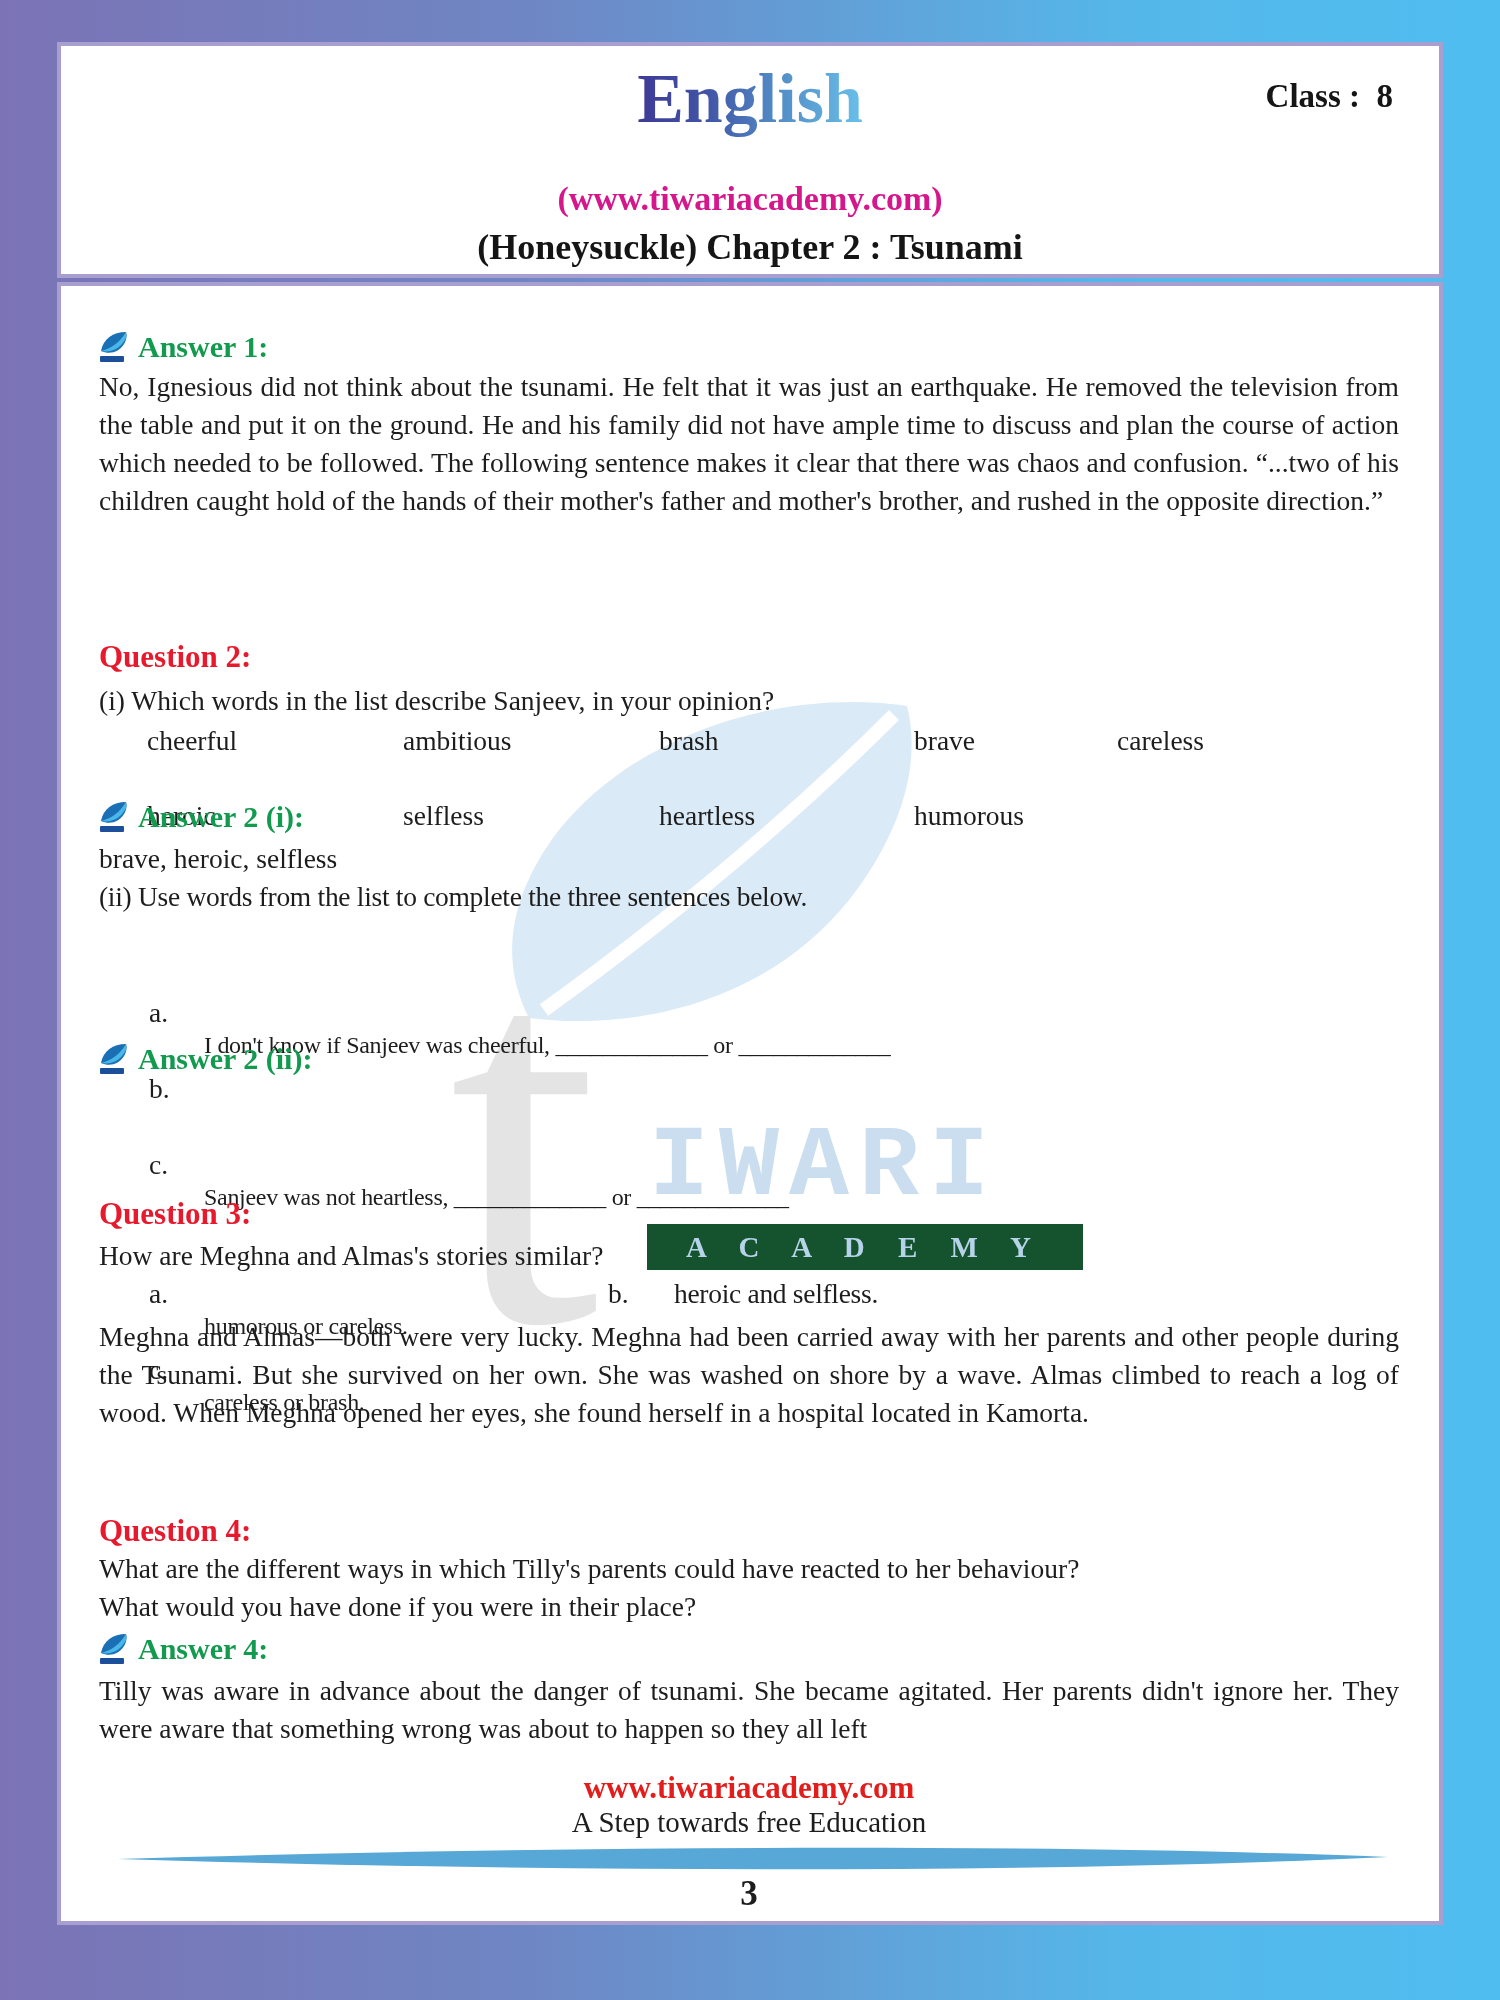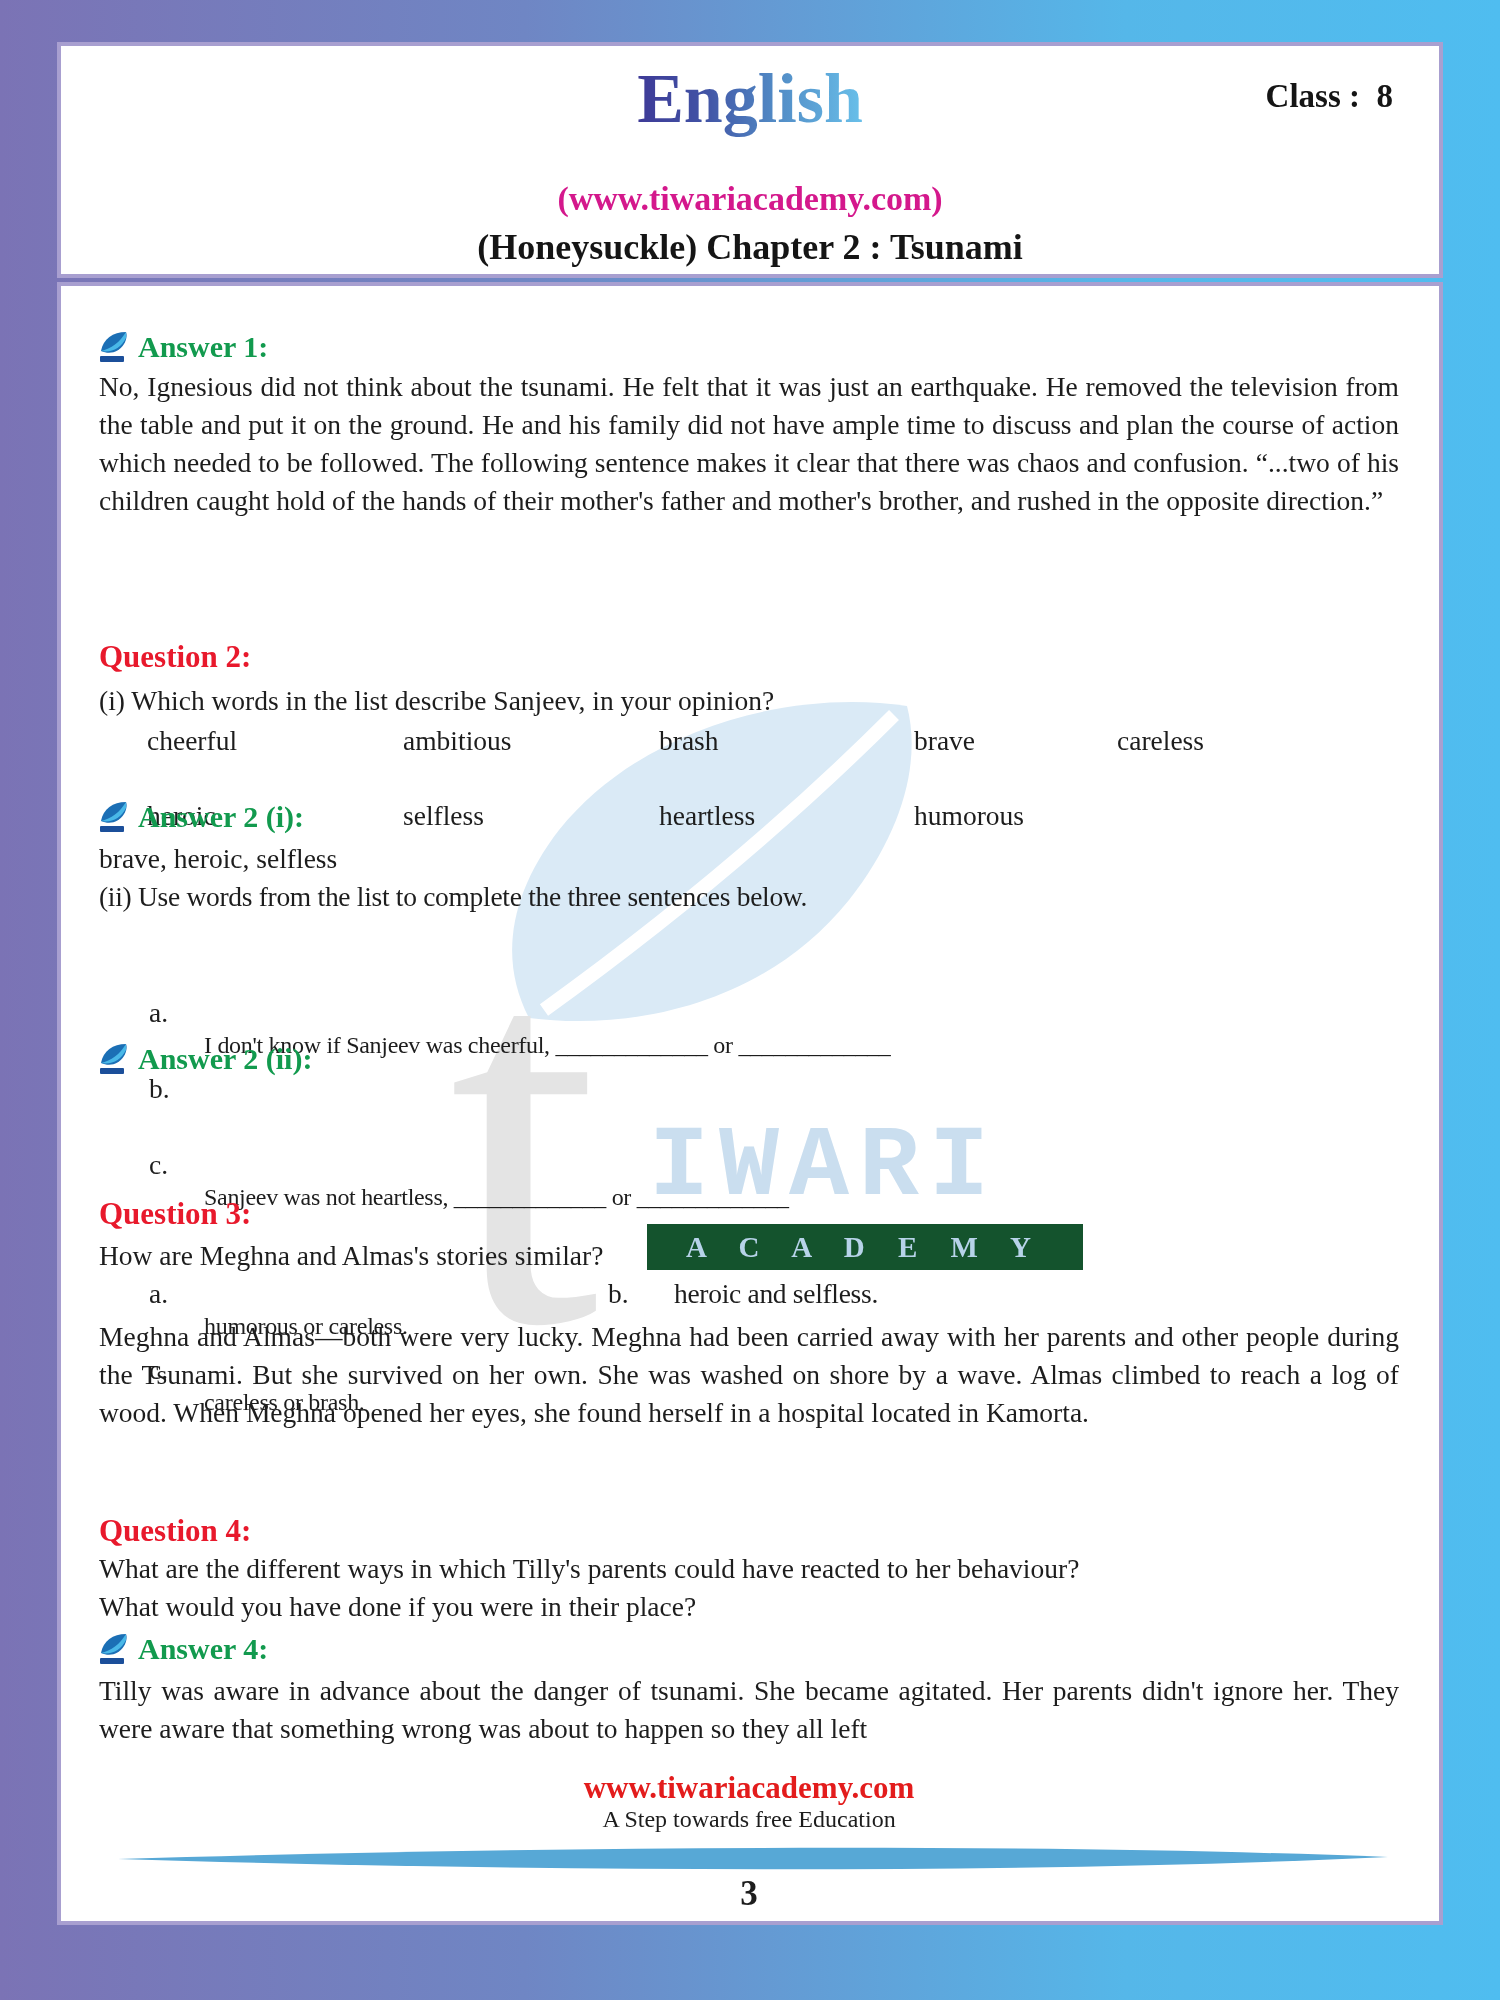--- a/index.html
+++ b/index.html
@@ -54,21 +54,21 @@
   .item-row{position:relative;height:38px;}
   .item-row .marker{position:absolute;left:50px;font-size:27.5px;line-height:38px;}
   .item-row .itext{position:absolute;left:105px;font-size:24px;line-height:38px;
     letter-spacing:-0.3px;white-space:nowrap;margin-top:32px;}
   .item-row .marker-b{position:absolute;left:509px;font-size:27.5px;line-height:38px;}
   .item-row .itext-b{position:absolute;left:575px;font-size:27.5px;line-height:38px;
     letter-spacing:-0.3px;white-space:nowrap;}
 
   
   .footer-site{text-align:center;font-size:31px;font-weight:bold;color:#e31c1c;}
-  .footer-tagline{text-align:center;font-size:24px;color:#1d1d1d;}
+  .footer-tagline{text-align:center;font-size:29px;color:#1d1d1d;}
   .lens-wrap{position:absolute;left:55px;width:1275px;z-index:2;}
   .page-num{text-align:center;font-size:35px;font-weight:bold;color:#1d1d1d;}
 
   .logo-icon{flex:0 0 auto;}
 </style>
 </head>
 <body>
 
 <div class="panel header-box">
   <div class="title-wrap">

